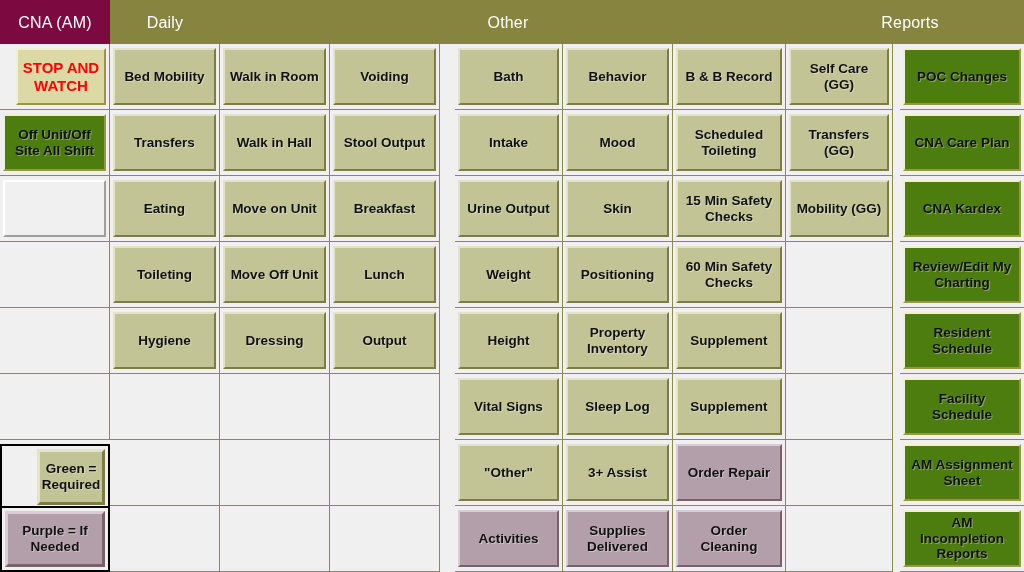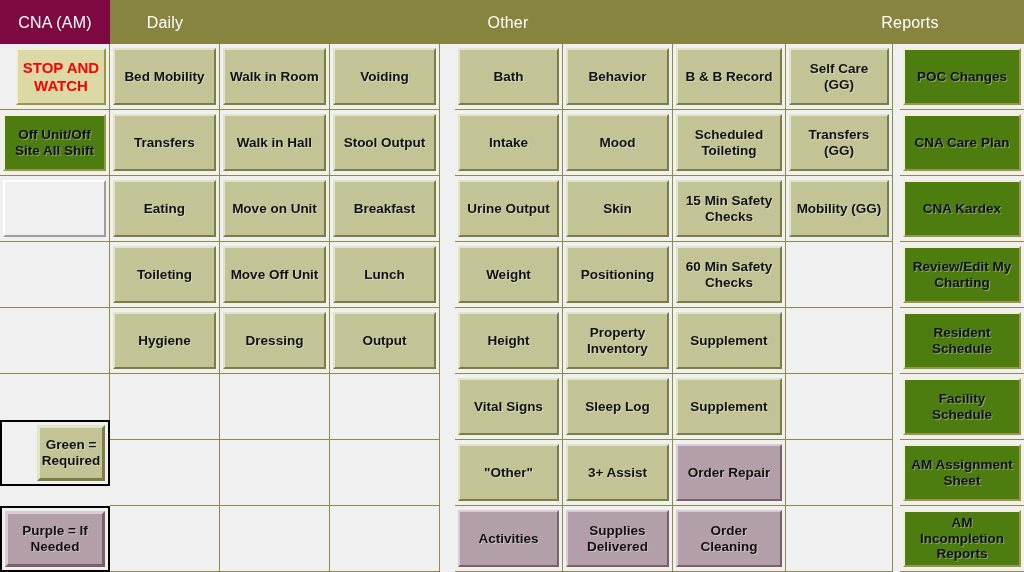--- a/index.html
+++ b/index.html
@@ -186,21 +186,21 @@
           </div>
           <div class="cell" style="top: 66px;">
             <div class="btn khaki">Off Unit/Off Site All Shift</div>
           </div>
           <div class="cell" style="top: 132px;">
             <div class="btn blank"></div>
           </div>
           <div class="cell" style="top: 198px; padding: 0px;"></div>
           <div class="cell" style="top: 264px; padding: 0px;"></div>
           <div class="cell" style="top: 330px; padding: 0px;"></div>
-          <div class="cell legendcell" style="top: 376px; padding-left: 35px;">
+          <div class="cell legendcell" style="top: 400px; padding-left: 35px;">
             <div class="btn green legend">Green = Required</div>
           </div>
           <div class="cell legendcell" style="top: 462px;">
             <div class="btn purple legend">Purple  = If Needed</div>
           </div>
         </div>
         <div class="col" style="left: 110px; width: 110px;">
           <div class="cell" style="top: 0px;">
             <div class="btn green">Bed Mobility</div>
           </div>

